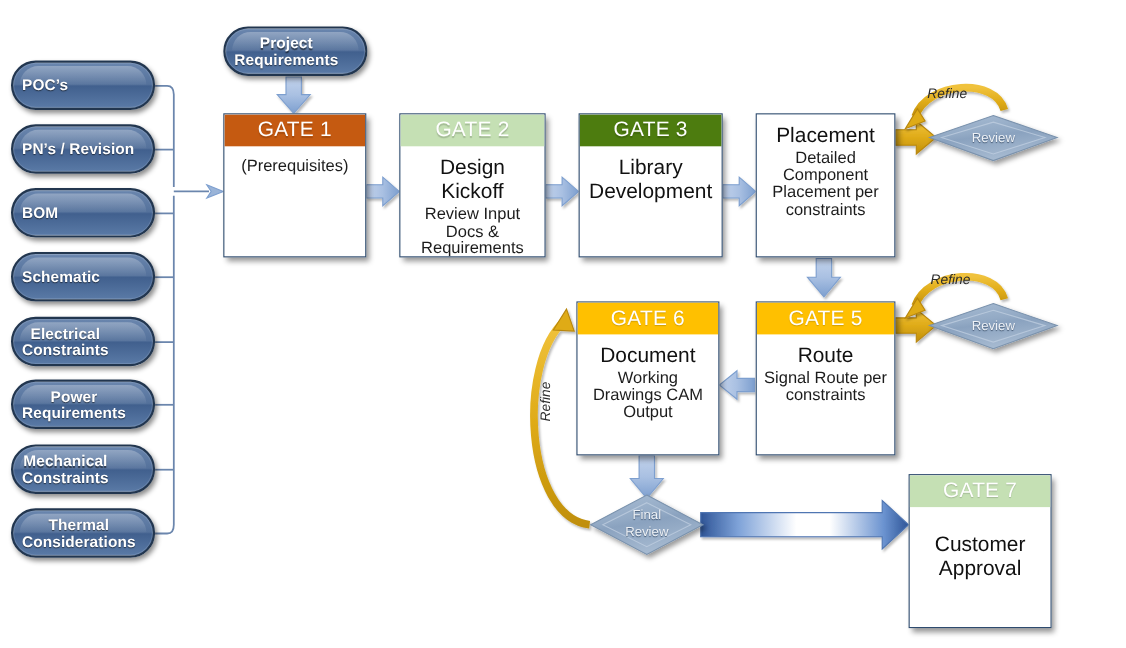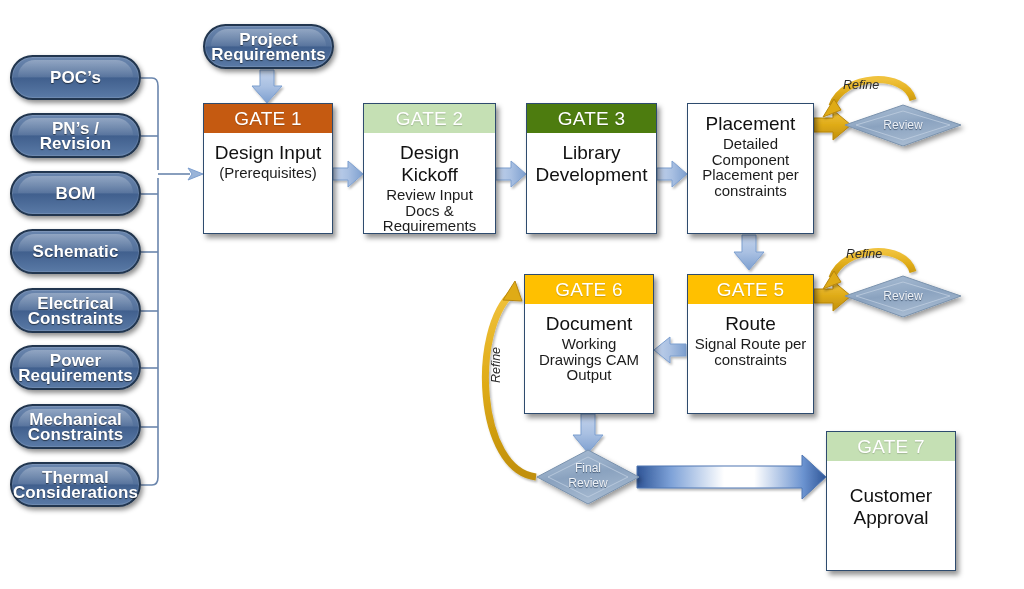--- a/index.html
+++ b/index.html
@@ -20,25 +20,24 @@
   
   .pill{
     position:absolute;
     border-radius:999px;
     background:linear-gradient(to bottom,#5d7ca8 0%,#4a6punk 1%,#49648e 50%,#3d5a86 51%,#55719c 100%);
     background:linear-gradient(to bottom,#6a86ae 0%,#54719b 48%,#41608e 52%,#5a7aa6 100%);
     border:2px solid #22364f;
     box-shadow:2px 3px 5px rgba(0,0,0,.45), inset 0 0 0 1px rgba(255,255,255,.12);
     display:flex;
     align-items:center;
-    justify-content:center;
     text-align:center;
     color:#ffffff;
     font-weight:bold;
-    font-size:17px;
+    font-size:14px;
     line-height:15px;
     letter-spacing:.1px;
     text-shadow:0 1px 1px rgba(0,0,0,.55);
     box-sizing:border-box;
     padding:0 8px;
   }
   .pill::before{
     content:"";
     position:absolute;
     left:6px;right:6px;top:3px;height:42%;
@@ -269,21 +268,20 @@
     <span>Thermal<br>Considerations</span>
   </div>
 
   <div class="pill" style="left:203px;top:24px;width:131px;height:45px;">
     <span>Project<br>Requirements</span>
   </div>
 
   <div class="gate" style="left:203px;top:103px;width:130px;height:131px;">
     <div class="hdr" style="background:#C55A11;">GATE 1</div>
     <div class="body">
-      <span class="title">Design Input</span>
       <span class="sub">(Prerequisites)</span>
     </div>
   </div>
 
   <div class="gate" style="left:363px;top:103px;width:133px;height:131px;">
     <div class="hdr" style="background:#C5E0B4;">GATE 2</div>
     <div class="body">
       <span class="title">Design Kickoff</span>
       <span class="sub">Review Input Docs &amp; Requirements with customer</span>
     </div>

